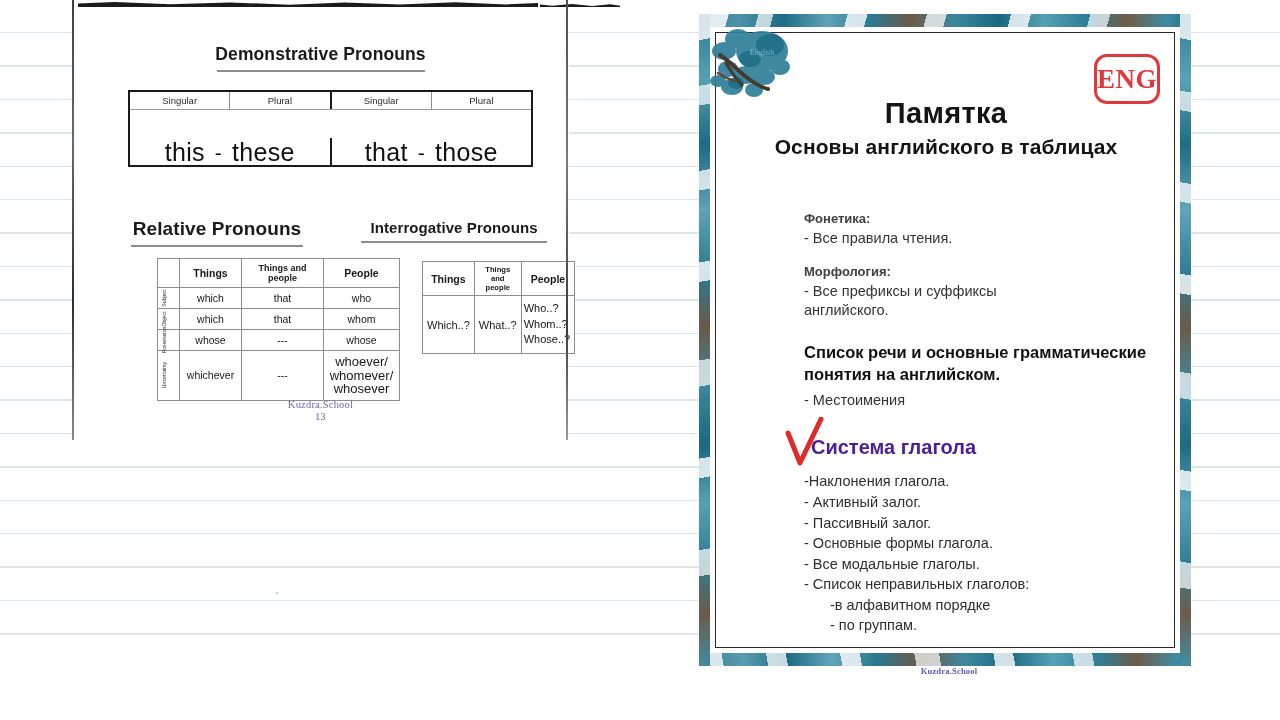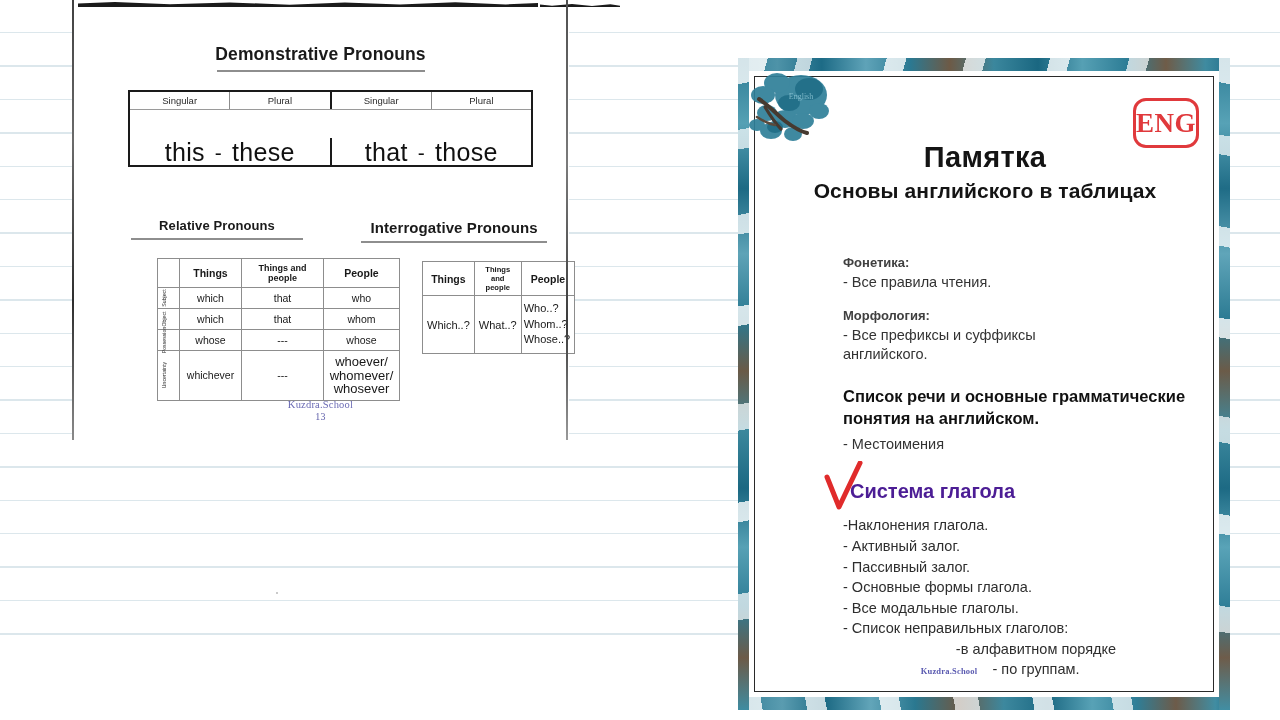--- a/index.html
+++ b/index.html
@@ -73,21 +73,21 @@
   .sec-title .underline {
     display: block;
     height: 1.5px;
     background: #8e8e8e;
     margin: 5px auto 0;
   }
 
   #t-demo { left: 0; top: 44px; width: 497px; font-size: 17.5px; }
   #t-demo .underline { width: 208px; }
 
-  #t-rel { left: 20px; top: 218px; width: 250px; font-size: 13px; }
+  #t-rel { left: 20px; top: 218px; width: 250px; font-size: 19px; }
   #t-rel .underline { width: 172px; }
 
   #t-int { left: 262px; top: 219px; width: 240px; font-size: 15px; }
   #t-int .underline { width: 186px; }
 
   
   #demo-table {
     position: absolute;
     left: 56px; top: 90px;
     width: 405px; height: 77px;
@@ -179,24 +179,23 @@
     font-family: "Liberation Serif", serif;
     font-size: 10.5px;
     letter-spacing: .2px;
   }
   #wm-left { left: 0; top: 399px; width: 497px; }
   #wm-left .pg { display: block; font-size: 10px; margin-top: 1px; color: #5f5faa; }
 
   
   #right-poster {
     position: absolute;
-    left: 738px; top: 14px;
+    left: 699px; top: 14px;
     width: 492px; height: 652px;
     background: #ffffff;
-    margin-top: 44px;
   }
 
   .frame-edge { position: absolute; background-repeat: repeat; }
 
   .frame-top {
     left: 0; top: 0; width: 492px; height: 13px;
     background:
       linear-gradient(105deg, rgba(255,255,255,.85) 0 6%, rgba(255,255,255,0) 6% 12%, rgba(255,255,255,.7) 12% 15%, rgba(255,255,255,0) 15% 30%, rgba(255,255,255,.8) 30% 34%, rgba(255,255,255,0) 34% 46%, rgba(255,255,255,.75) 46% 50%, rgba(255,255,255,0) 50% 63%, rgba(255,255,255,.8) 63% 67%, rgba(255,255,255,0) 67% 79%, rgba(255,255,255,.7) 79% 83%, rgba(255,255,255,0) 83% 100%),
       linear-gradient(90deg, #2f7f99 0%, #4e93a8 8%, #1d6b86 17%, #5fa3b8 26%, #2b7992 35%, #6d5a46 43%, #3b879d 52%, #1a6781 61%, #56a0b4 70%, #2d7d96 79%, #6f5c48 87%, #3f8ba0 95%, #23718c 100%);
   }
@@ -299,21 +298,21 @@
     font-weight: bold;
     color: #4c1d95;
     margin-left: 7px;
     margin-bottom: 12px;
   }
   .verb-li {
     font-size: 14.5px;
     line-height: 1.42;
     color: #2e2e2e;
   }
-  .verb-li.ind { padding-left: 26px; text-align: center; }
+  .verb-li.ind { padding-left: 26px; }
 
   #checkmark {
     position: absolute;
     left: 68px; top: 384px;
     width: 40px; height: 56px;
   }
 
   #wm-right {
     position: absolute;
     left: 703px; top: 666px;

